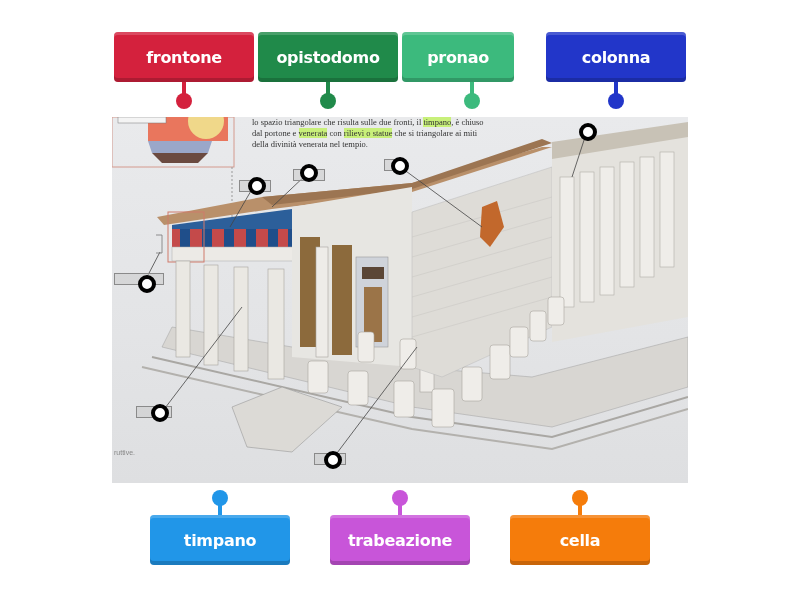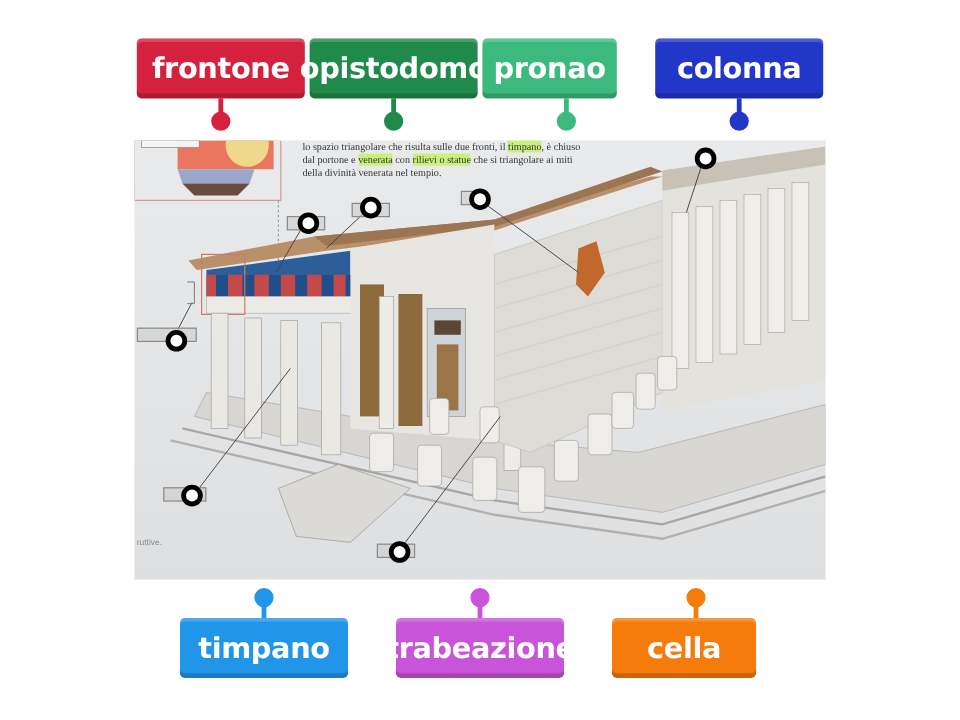--- a/index.html
+++ b/index.html
@@ -1,17 +1,17 @@
 <!DOCTYPE html>
 <html><head>
 <meta charset="utf-8">
 <style>
   html,body{margin:0;padding:0;background:#ffffff;}
   body{width:800px;height:600px;position:relative;overflow:hidden;font-family:"DejaVu Sans","Liberation Sans",sans-serif;}
-  .label{position:absolute;height:50px;border-radius:4px;color:#fff;font-weight:bold;font-size:24px;
+  .label{position:absolute;height:50px;border-radius:4px;color:#fff;font-weight:bold;font-size:16px;
     display:flex;align-items:center;justify-content:center;box-sizing:border-box;cursor:grab;
     box-shadow:inset 0 -4px 0 rgba(0,0,0,0.18), inset 0 3px 0 rgba(255,255,255,0.18);
     letter-spacing:-0.3px;}
   .stem{position:absolute;width:4px;}
   .dot{position:absolute;width:16px;height:16px;border-radius:50%;}
   .photo{position:absolute;left:112px;top:117px;width:576px;height:366px;overflow:hidden;
     background:linear-gradient(180deg,#e9eaec 0%,#e3e4e6 60%,#dedfe1 100%);}
   .pin{position:absolute;width:10px;height:10px;border:4px solid #000;border-radius:50%;background:#fff;cursor:pointer;}
   .box{position:absolute;border:1px solid #8a8a8a;background:rgba(200,200,200,0.5);height:10px;}
   .txt{position:absolute;left:140px;top:0;font-family:Liberation Serif, serif;font-size:8.5px;color:#333;line-height:11px;white-space:nowrap;}
@@ -161,13 +161,13 @@
 
 <div class="dot" style="left:212px;top:490px;background:#2196e8;"></div>
 <div class="stem" style="left:218px;top:502px;height:14px;background:#2196e8;"></div>
 <div class="dot" style="left:392px;top:490px;background:#c855d9;"></div>
 <div class="stem" style="left:398px;top:502px;height:14px;background:#c855d9;"></div>
 <div class="dot" style="left:572px;top:490px;background:#f57c0b;"></div>
 <div class="stem" style="left:578px;top:502px;height:14px;background:#f57c0b;"></div>
 
 <div class="label" style="left:150px;top:515px;width:140px;background:#2196e8;">timpano</div>
 <div class="label" style="left:330px;top:515px;width:140px;background:#c855d9;">trabeazione</div>
-<div class="label" style="left:510px;top:515px;width:120px;background:#f57c0b;">cella</div>
+<div class="label" style="left:510px;top:515px;width:140px;background:#f57c0b;">cella</div>
 
 </body></html>

